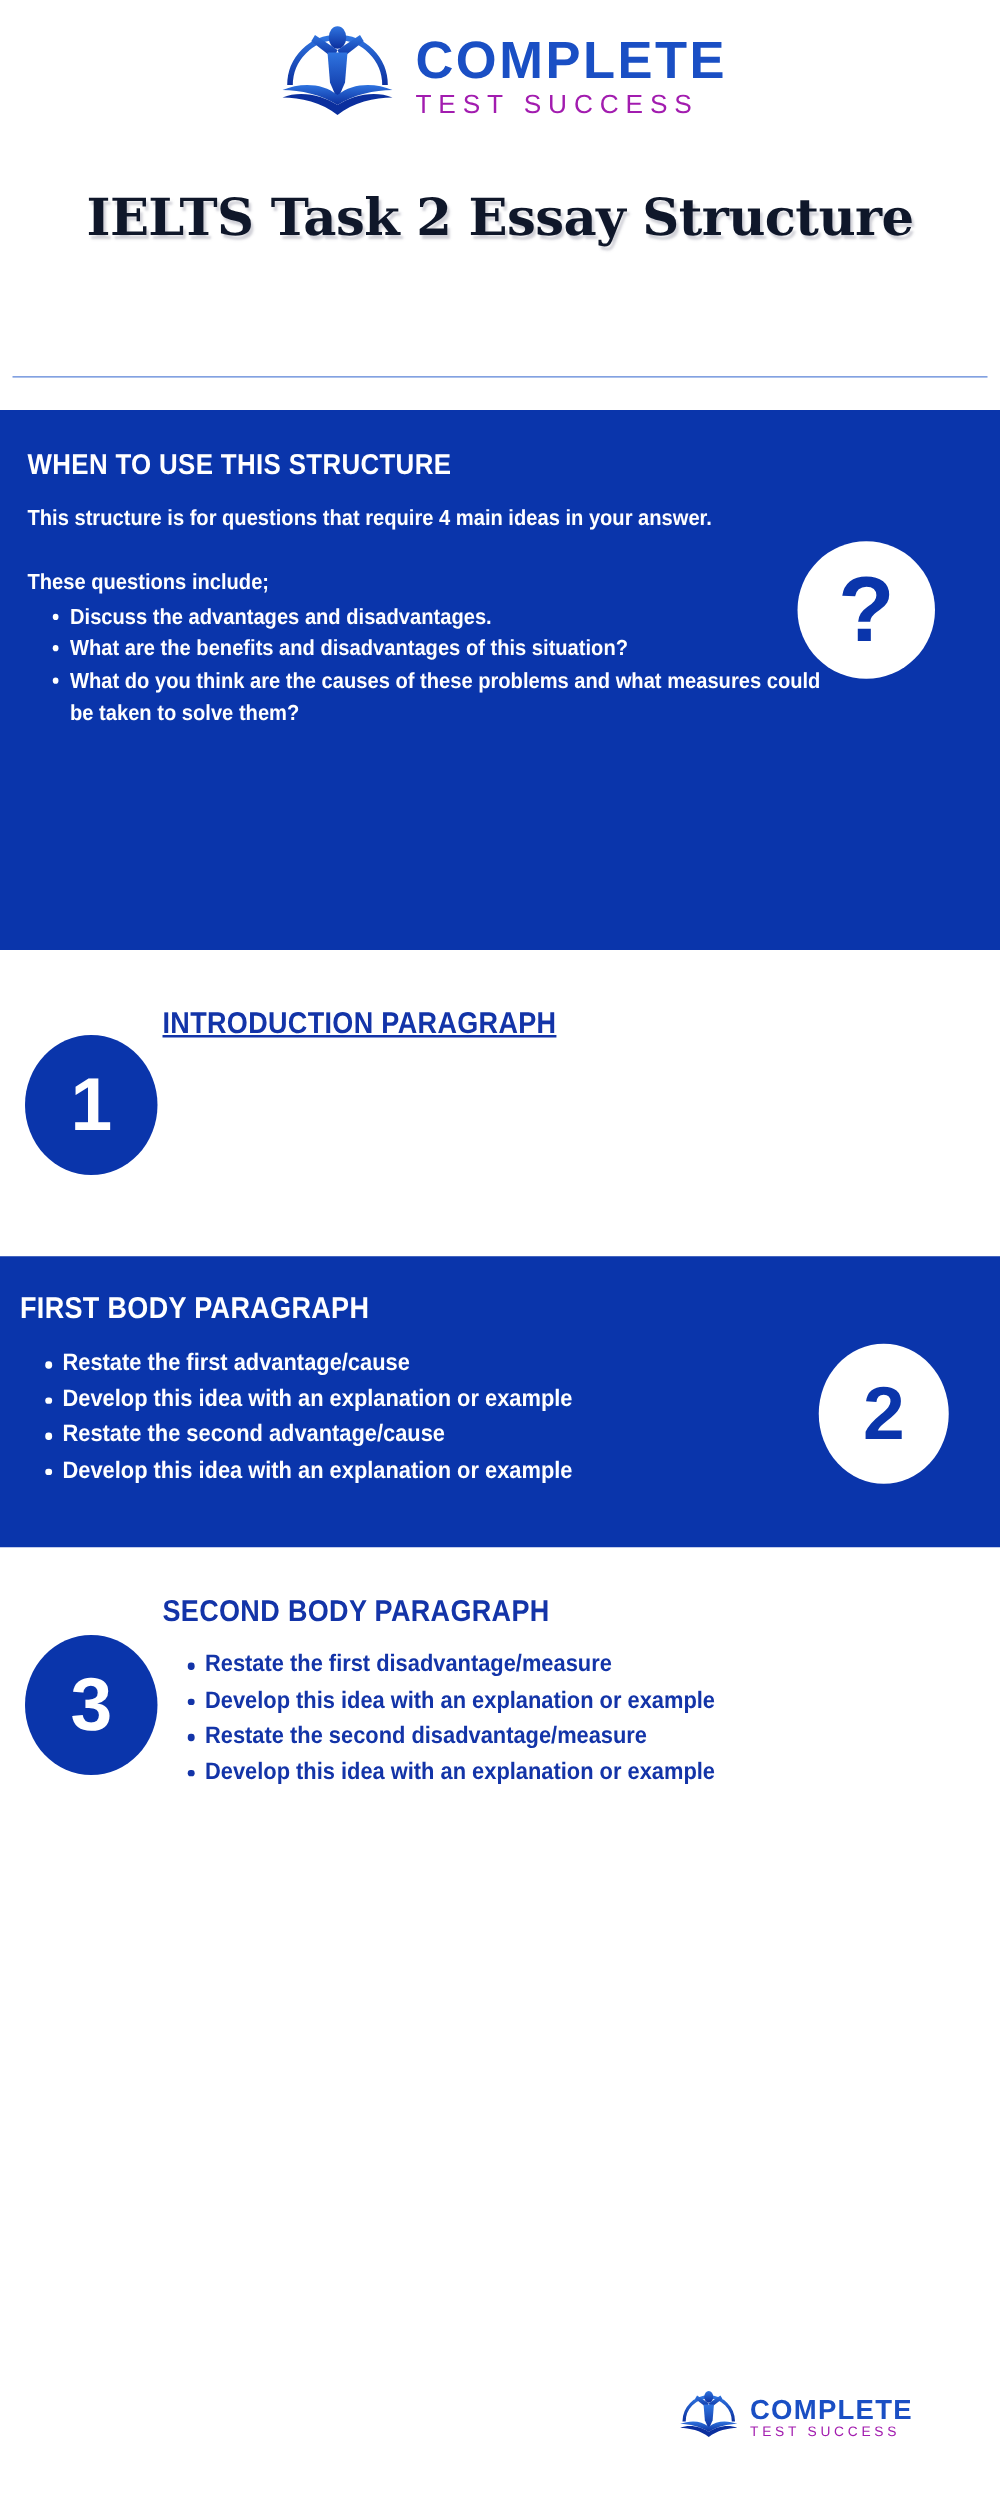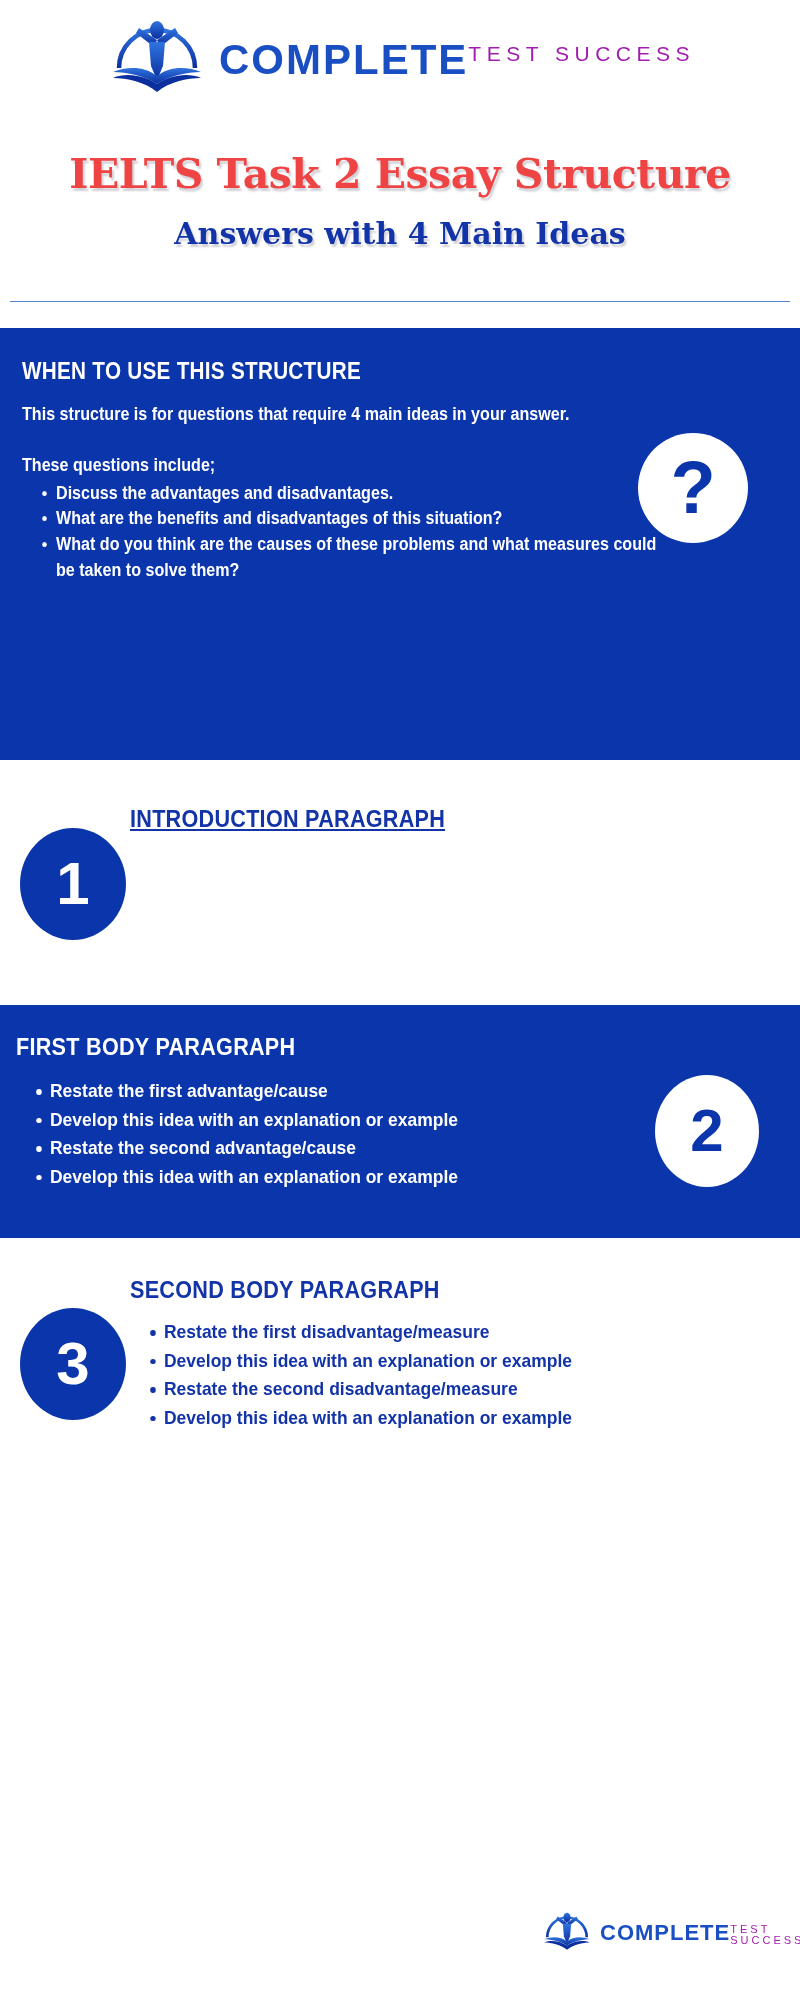--- a/index.html
+++ b/index.html
@@ -8,21 +8,21 @@
     background:#ffffff;
     font-family:"Liberation Sans", sans-serif;
     position:relative;
     overflow:hidden;
   }
   .page{position:relative;width:800px;height:2000px;}
 
   
   .logo{display:flex;align-items:center;justify-content:center;gap:10px;}
   .logo-mark{flex:0 0 auto;}
-  .logo-words{display:flex;flex-direction:row;line-height:1;}
+  .logo-words{display:flex;flex-direction:column;line-height:1;}
   .logo-word-1{
     font-family:"Liberation Sans", sans-serif;
     font-weight:bold;letter-spacing:1px;color:#1a4fc4;
   }
   .logo-word-2{
     font-family:"Liberation Sans", sans-serif;
     font-weight:normal;color:#a21caf;
   }
   #header-logo{position:absolute;left:0;top:6px;width:800px;}
   #header-logo .logo-word-1{font-size:42px;letter-spacing:2px;}
@@ -32,21 +32,21 @@
   #footer-logo .logo{justify-content:flex-start;gap:6px;}
   #footer-logo .logo-word-1{font-size:22px;letter-spacing:1px;}
   #footer-logo .logo-word-2{font-size:11px;letter-spacing:3px;margin-top:2px;}
 
   
   .title-block{position:absolute;left:0;top:150px;width:800px;text-align:center;}
   .main-title{
     font-family:"DejaVu Serif", serif;
     font-weight:bold;
     font-size:41px;
-    color:#ef4444;
+    color:#0f172a;
     letter-spacing:-0.5px;
     text-shadow:2px 3px 2px rgba(120,120,140,0.35);
     margin:0;
     white-space:nowrap;
   }
   .sub-title{
     font-family:"DejaVu Serif", serif;
     font-weight:bold;
     font-size:30px;
     color:#1334a8;
@@ -163,21 +163,20 @@
       </span>
       <span class="logo-words">
         <span class="logo-word-1">COMPLETE</span>
         <span class="logo-word-2">TEST SUCCESS</span>
       </span>
     </div>
   </div>
 
   <div class="title-block">
     <h1 class="main-title">IELTS Task 2 Essay Structure</h1>
-    <h2 class="sub-title">Answers with 4 Main Ideas</h2>
   </div>
   <div class="divider"></div>
 
   <div class="blue-block" style="top:328px;height:432px;">
     <div style="position:absolute;left:22px;top:30px;width:660px;">
       <p class="sec-head">WHEN TO USE THIS STRUCTURE</p>
       <p class="body-text" style="margin-top:17px;width:620px;">This structure is for questions that require 4 main ideas in your answer.</p>
       <p class="body-text" style="margin-top:26px;">These questions include;</p>
       <ul class="bullets" style="margin-top:3px;width:660px;">
         <li>Discuss the advantages and disadvantages.</li>

